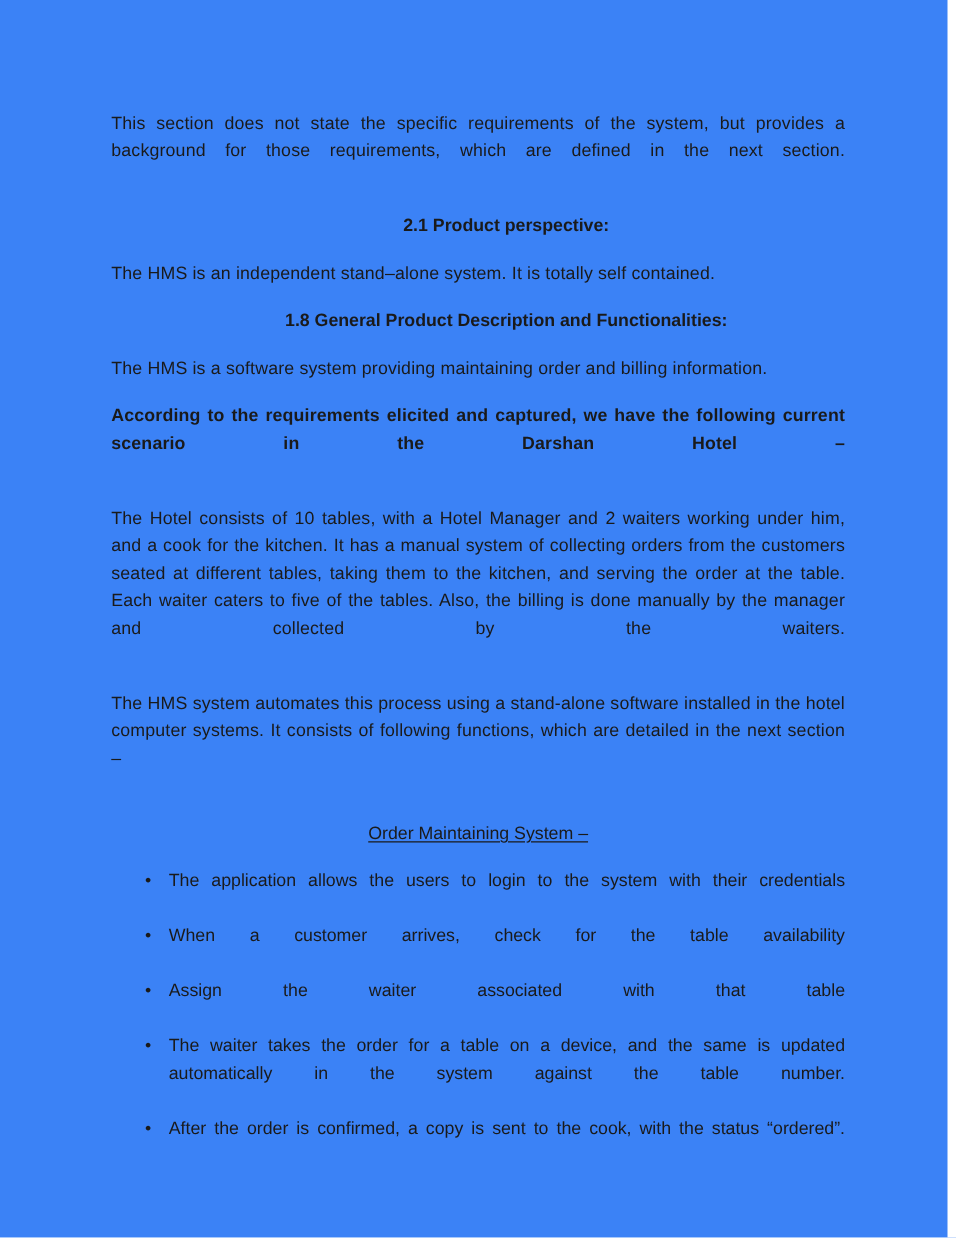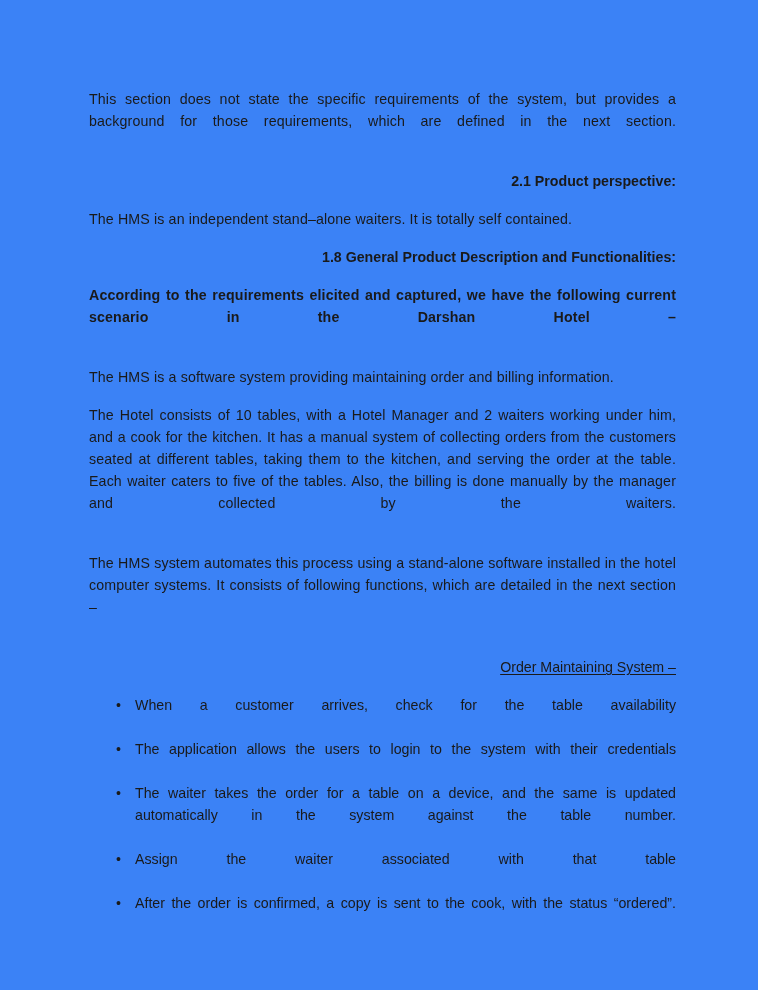--- a/index.html
+++ b/index.html
@@ -37,30 +37,30 @@
     text-align: justify;
     text-justify: inter-word;
     letter-spacing: 0.01em;
   }
   p.heading {
     margin: 0 0 16px 0;
     padding-left: 45px;       
     font-size: 14.2px;
     line-height: 22px;
     font-weight: bold;
-    text-align: right;
+    text-align: center;
   }
   p.bold-para {
     font-weight: bold;
   }
   p.underline-head {
     margin: 0 0 16px 0;
     font-size: 14.2px;
     line-height: 22px;
-    text-align: right;
+    text-align: center;
     text-decoration: underline;
     text-underline-offset: 2px;
   }
   b.inline-bold { font-weight: normal; }
 
   ul.bullets {
     margin: 0 0 16px 0;
     padding: 0;
     list-style: none;
   }
@@ -92,37 +92,37 @@
 </head>
 <body>
 
 <div class="page">
   <div class="content">
 
     <p class="para j">This section does not state the specific requirements of the system, but provides a background for those requirements, which are defined in the next section.</p>
 
     <p class="heading">2.1 Product perspective:</p>
 
-    <p class="para">The HMS is an independent stand–alone waiters.  It is totally self contained.</p>
+    <p class="para">The HMS is an independent stand–alone system.  It is totally self contained.</p>
 
     <p class="heading">1.8 General Product Description and Functionalities:</p>
 
+    <p class="para">The HMS is a software system providing maintaining order and billing information.</p>
+
     <p class="para bold-para j">According to the requirements elicited and captured, we have the following current scenario in the Darshan Hotel –</p>
-
-    <p class="para">The HMS is a software system providing maintaining order and billing information.</p>
 
     <p class="para j">The Hotel consists of 10 tables, with a Hotel Manager and 2 waiters working under him, and a cook for the kitchen. It has a manual system of collecting orders from the customers seated at different tables, taking them to the kitchen, and serving the order at the table. Each waiter caters to five of the tables. Also, the billing is done manually by the manager and collected by the waiters.</p>
 
     <p class="para j"><span>The HMS system automates this process using a stand-alone software installed in the hotel computer systems. It consists of following </span><b class="inline-bold">functions</b><span>, which are detailed in the next section –</span></p>
 
     <p class="underline-head">Order Maintaining System –</p>
 
     <ul class="bullets">
+      <li class="j">The application allows the users to login to the system with their credentials</li>
       <li class="j">When a customer arrives, check for the table availability</li>
-      <li class="j">The application allows the users to login to the system with their credentials</li>
+      <li class="j">Assign the waiter associated with that table</li>
       <li class="j">The waiter takes the order for a table on a device, and the same is updated automatically in the system against the table number.</li>
-      <li class="j">Assign the waiter associated with that table</li>
       <li class="j">After the order is confirmed, a copy is sent to the cook, with the status “ordered”.</li>
 
     </ul>
 
   </div>
 </div>
 
 </body></html>

